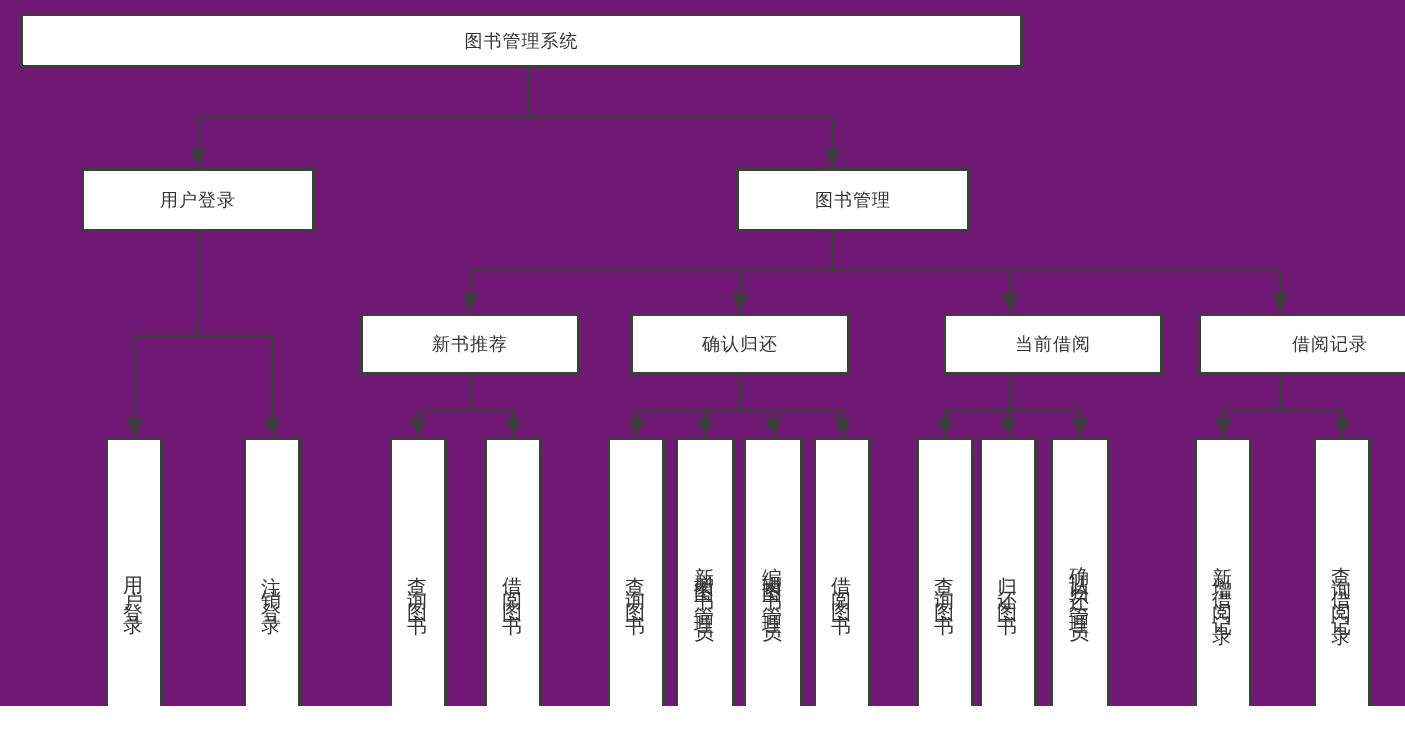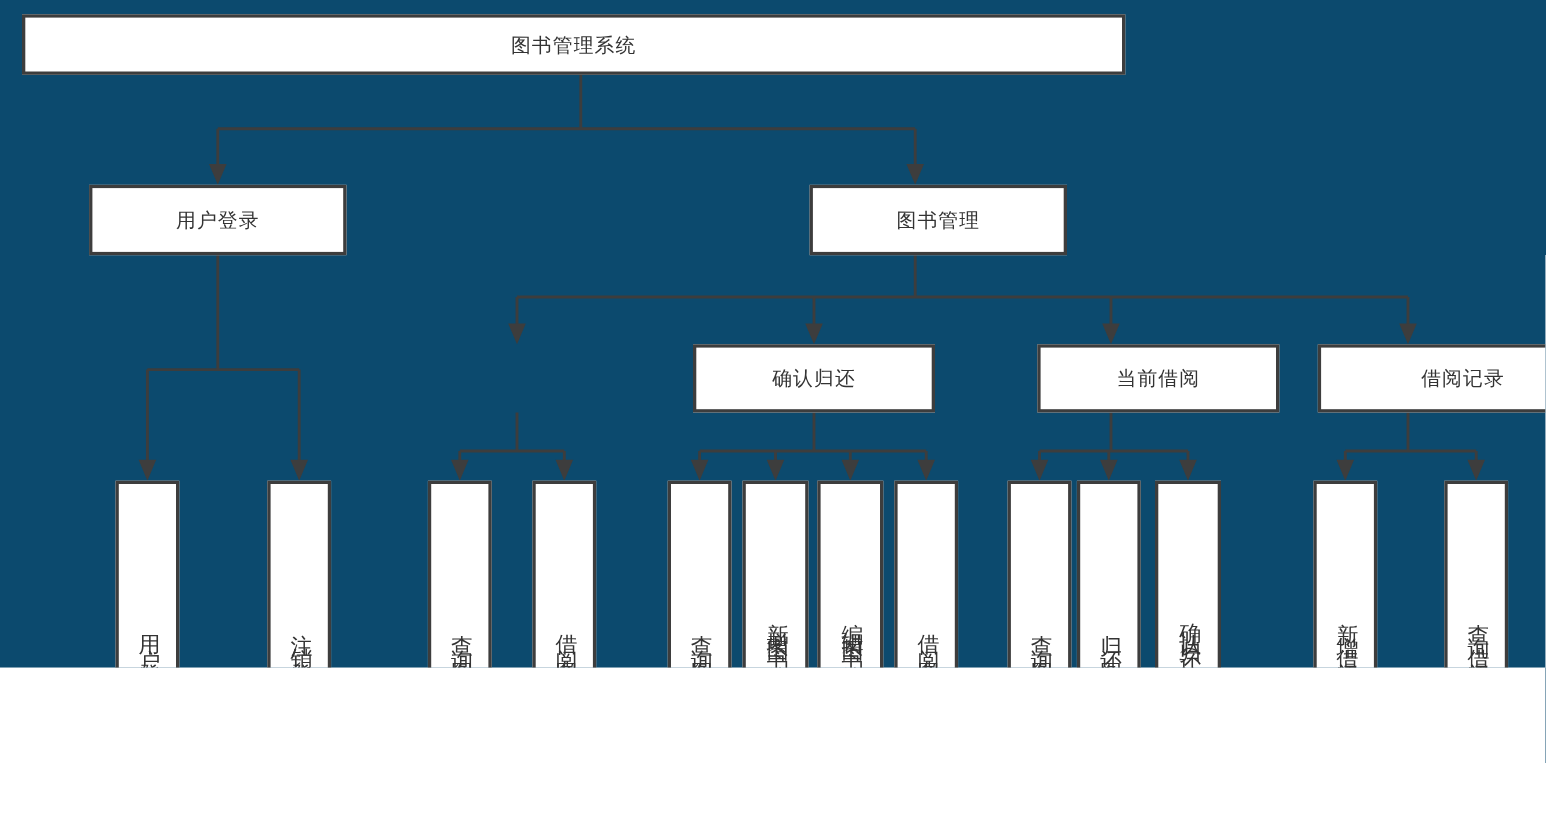--- a/index.html
+++ b/index.html
@@ -1,21 +1,21 @@
 <!DOCTYPE html>
 <html><head>
 <meta charset="utf-8">
 <style>
   html, body { margin: 0; padding: 0; background: #ffffff; }
   .stage {
     position: relative;
     width: 1405px;
-    height: 607px;
-    background: #0c4a6e;
-    font-family: Liberation Mono, monospace;
+    height: 706px;
+    background: #701a75;
+    font-family: Liberation Serif, serif;
     overflow: hidden;
   }
   .stage svg.connectors {
     position: absolute;
     left: 0; top: 0;
     width: 1405px; height: 747px;
   }
   .connectors path {
     stroke: #3d3d3d;
     stroke-width: 2.6;
@@ -112,20 +112,21 @@
       <polygon points="1215,418 1231,418 1223,437"></polygon>
       <polygon points="1334,418 1350,418 1342,437"></polygon>
     </g>
   </svg>
 
   <div class="node hnode root">图书管理系统</div>
 
   <div class="node hnode l2a">用户登录</div>
   <div class="node hnode l2b">图书管理</div>
 
+  <div class="node hnode l3 l3a">新书推荐</div>
   <div class="node hnode l3 l3b">确认归还</div>
   <div class="node hnode l3 l3c">当前借阅</div>
   <div class="node hnode l3 l3d">借阅记录</div>
 
   <div class="node vnode v4" style="left:105px;">
     <span class="vlabel">用户登录</span>
   </div>
   <div class="node vnode v4" style="left:243px;">
     <span class="vlabel">注销登录</span>
   </div>

